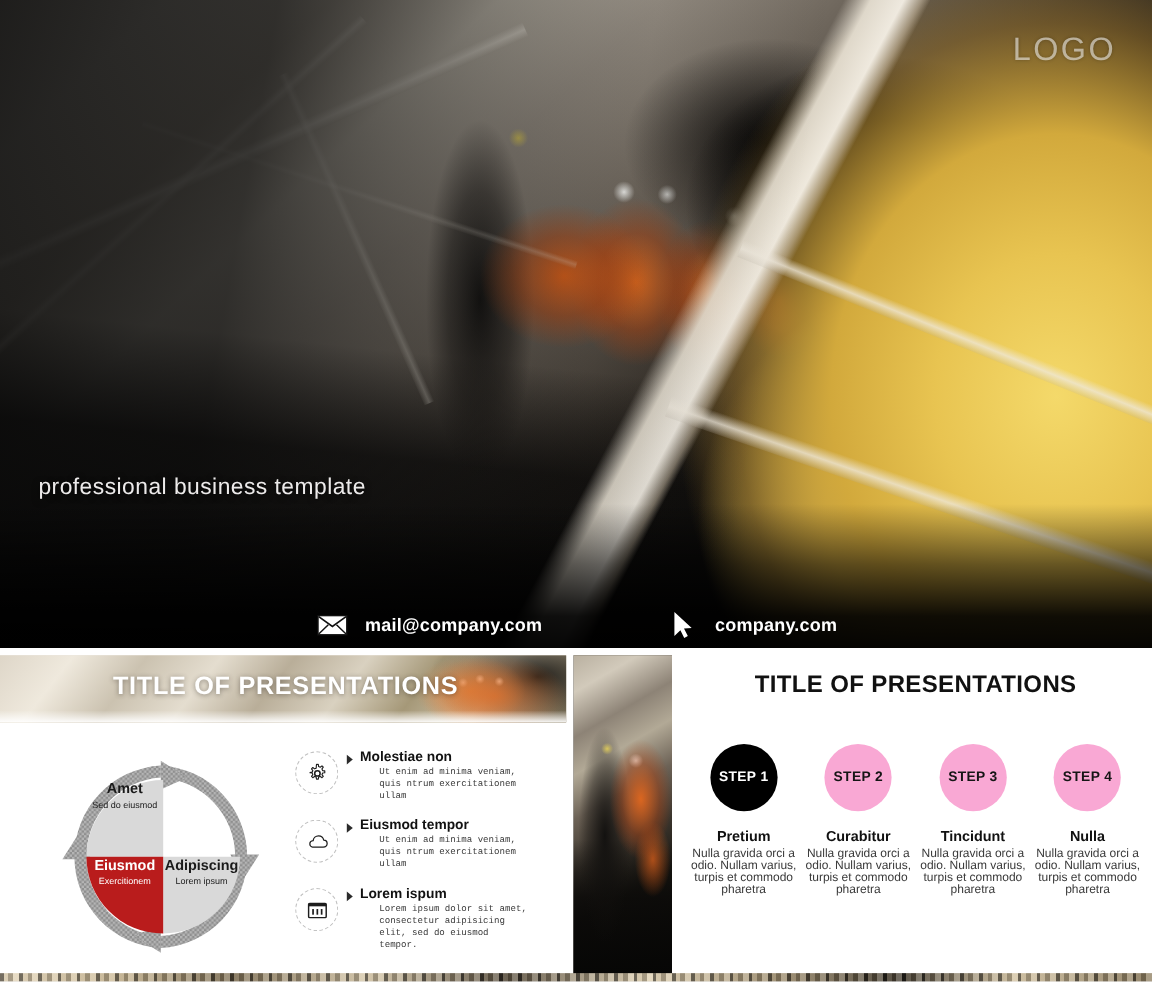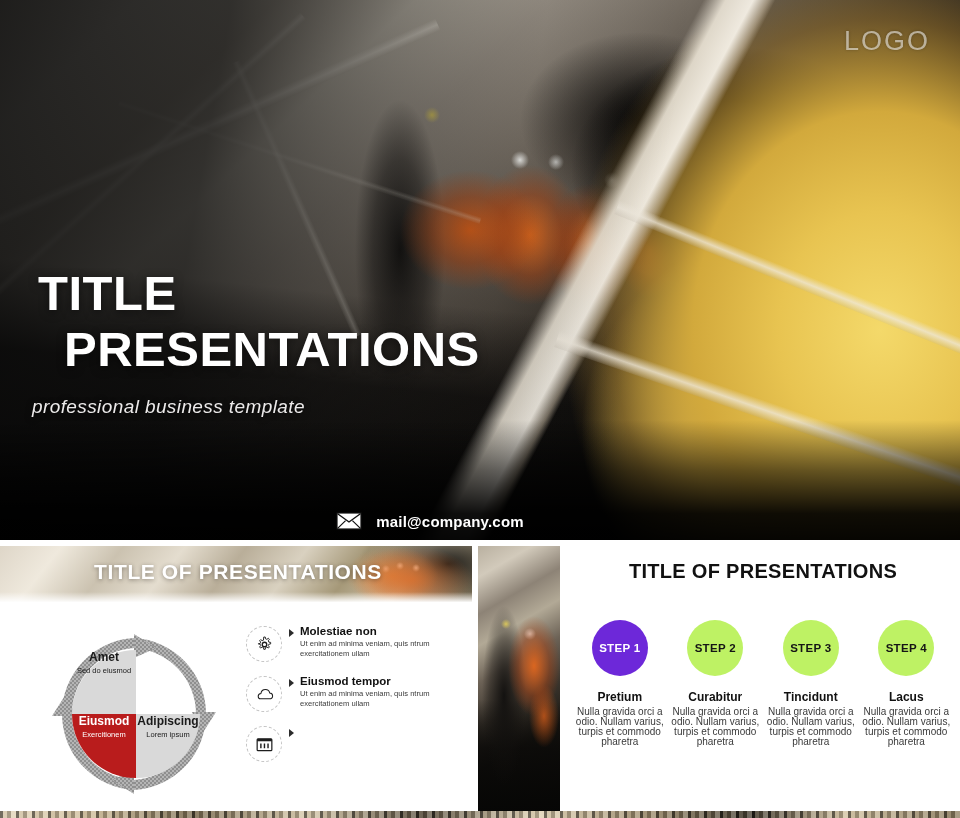--- a/index.html
+++ b/index.html
@@ -57,21 +57,21 @@
   .hero-shade{position:absolute;inset:0;
     background:linear-gradient(100deg,rgba(6,6,6,.88) 0%,rgba(8,8,8,.78) 22%,rgba(10,10,10,.42) 38%,rgba(10,10,10,.10) 52%,rgba(10,10,10,0) 66%);}
   .hero-bottomshade{position:absolute;left:0;right:0;bottom:0;height:120px;
     background:linear-gradient(180deg,rgba(0,0,0,0) 0%,rgba(0,0,0,.55) 42%,rgba(0,0,0,.93) 78%,rgba(0,0,0,.97) 100%);}
 
   .logo{position:absolute;right:30px;top:26px;font-size:27px;letter-spacing:2px;color:rgba(255,255,255,.55);
     font-family:"Liberation Sans",sans-serif;font-weight:400;text-shadow:0 0 3px rgba(0,0,0,.25);}
 
   .hero-title{position:absolute;left:38px;top:265px;color:#fff;font-weight:bold;font-size:49px;line-height:56px;letter-spacing:.5px;text-shadow:0 2px 10px rgba(0,0,0,.55);}
   .hero-title .l2{padding-left:26px;display:block;}
-  .hero-sub{position:absolute;left:32px;top:396px;color:#eceaea;font-size:19px;letter-spacing:.4px;text-shadow:0 1px 6px rgba(0,0,0,.6);font-style:italic;}
+  .hero-sub{position:absolute;left:32px;top:396px;color:#eceaea;font-size:19px;letter-spacing:.4px;text-shadow:0 1px 6px rgba(0,0,0,.6);}
 
   .contactbar{position:absolute;left:0;right:0;bottom:2px;height:34px;display:flex;align-items:center;justify-content:center;gap:0;}
   .c-item{display:flex;align-items:center;color:#fff;font-weight:bold;font-size:15px;letter-spacing:.2px;}
   .c-ico{display:inline-flex;align-items:center;justify-content:center;width:30px;height:26px;margin-right:12px;}
   .c-ico svg{display:block;}
   .c-gap{width:48px;}
   .c-gap2{width:54px;}
 
   
   .slideL{position:absolute;left:0;top:546px;width:472px;height:266px;background:#fff;overflow:hidden;}
@@ -100,42 +100,42 @@
   .q-br{left:64px;top:64px;background:#d9d9d9;color:#1a1a1a;border-bottom-right-radius:64px;}
   .cyc svg{position:absolute;left:0;top:0;}
 
   .flist{position:absolute;left:246px;top:78px;width:210px;}
   .frow{display:flex;align-items:flex-start;margin-bottom:12px;}
   .f-ico{flex:0 0 auto;width:34px;height:34px;border-radius:50%;border:1px dashed #c3c3c3;display:flex;align-items:center;justify-content:center;margin-top:2px;}
   .f-arrow{flex:0 0 auto;width:18px;display:flex;align-items:flex-start;justify-content:center;padding-top:5px;}
   .f-arrow span{display:inline-block;width:0;height:0;border-left:5px solid #2b2b2b;border-top:4px solid transparent;border-bottom:4px solid transparent;}
   .f-txt{flex:1 1 auto;}
   .f-txt h5{margin:0;font-size:11.5px;font-weight:bold;color:#111;line-height:14px;}
-  .f-txt p{margin:1px 0 0;font-size:7.6px;line-height:10px;color:#3b3b3b;}
+  .f-txt p{margin:1px 16px 0;font-size:7.6px;line-height:10px;color:#3b3b3b;font-family:Liberation Mono, monospace;}
 
   
   .strip{position:absolute;left:478px;top:546px;width:82px;height:266px;overflow:hidden;
     background:
       radial-gradient(ellipse 26px 50px at 56px 120px,rgba(232,104,28,.9) 0%,rgba(170,64,16,.45) 60%,rgba(80,34,10,0) 100%),
       radial-gradient(ellipse 20px 42px at 66px 170px,rgba(222,96,26,.75) 0%,rgba(150,58,14,0) 75%),
       radial-gradient(circle 6px at 52px 88px,rgba(245,245,242,.95),rgba(210,208,200,0)),
       radial-gradient(circle 5px at 28px 78px,rgba(224,204,90,.9),rgba(180,160,70,0)),
       radial-gradient(ellipse 22px 90px at 26px 150px,rgba(14,13,12,.92) 0%,rgba(18,16,14,.4) 65%,rgba(18,16,14,0) 100%),
       linear-gradient(182deg,rgba(0,0,0,0) 58%,rgba(10,9,8,.8) 76%,rgba(6,6,5,.96) 100%),
       linear-gradient(150deg,#b9b0a0 0%,#d2cabb 10%,#8d8376 22%,#b2a996 32%,#6c6256 44%,#3b352d 58%,#191712 72%,#0c0b09 100%),
       #1b1813;}
 
   
   .slideR{position:absolute;left:566px;top:546px;width:394px;height:266px;background:#fff;}
   .slideR-title{position:absolute;left:0;right:0;top:14px;text-align:center;color:#111;font-weight:bold;font-size:20px;letter-spacing:.3px;}
   .steps{position:absolute;left:6px;top:74px;right:6px;display:flex;justify-content:space-around;align-items:flex-start;}
   .step{width:92px;display:flex;flex-direction:column;align-items:center;}
   .step-circle{width:56px;height:56px;border-radius:50%;display:flex;align-items:center;justify-content:center;font-weight:bold;font-size:11.5px;letter-spacing:.3px;}
-  .step-circle.dark{background:#6d28d9;color:#fff;}
-  .step-circle.light{background:#bef264;color:#151515;}
+  .step-circle.dark{background:#000000;color:#fff;}
+  .step-circle.light{background:#f9a8d4;color:#151515;}
   .step h5{margin:14px 0 0;font-size:12px;font-weight:bold;color:#111;}
   .step p{margin:3px 0 0;font-size:10px;line-height:10px;color:#3a3a3a;text-align:center;}
 
   
   .footband{position:absolute;left:0;bottom:0;width:960px;height:7px;
     background:
       repeating-linear-gradient(90deg,rgba(20,18,14,.55) 0 3px,rgba(200,186,160,.35) 3px 7px,rgba(90,80,62,.45) 7px 11px,rgba(236,226,206,.4) 11px 16px),
       linear-gradient(90deg,#e8dcc4 0%,#c9b896 10%,#6a5d46 20%,#d8cbb0 32%,#3a332a 44%,#e3d6ba 56%,#8b7c60 68%,#1b1814 78%,#d2c3a4 88%,#7a6c52 100%);}
 </style>
 </head>
@@ -149,39 +149,43 @@
     <div class="beam b2"></div>
     <div class="beam b3"></div>
     <div class="beam b4"></div>
     <div class="beam b5"></div>
     <div class="beam b6"></div>
     <div class="hero-shade"></div>
     <div class="hero-bottomshade"></div>
 
     <div class="logo">LOGO</div>
 
-    <div class="hero-title">
-      <span>TITLE</span>
-      <span class="l2">PRESENTATIONS</span>
-    </div>
     <div class="hero-sub">professional business template</div>
 
     <div class="contactbar">
       <div class="c-item">
         <span class="c-ico">
           <svg width="26" height="18" viewBox="0 0 26 18">
               <rect x="1" y="1" width="24" height="16" fill="#fff" stroke="#111" stroke-width="1.2"></rect>
               <path d="M1.6 1.8 L13 10 L24.4 1.8" fill="none" stroke="#111" stroke-width="1.4"></path>
               <path d="M1.6 16.4 L9.6 8.6 M24.4 16.4 L16.4 8.6" fill="none" stroke="#111" stroke-width="1.2"></path>
             </svg>
         </span>
         <span>mail@company.com</span>
       </div>
       <span class="c-gap"></span>
       <span class="c-gap2"></span>
+      <div class="c-item">
+        <span class="c-ico">
+          <svg width="18" height="24" viewBox="0 0 18 24">
+              <path d="M2 1 L2 21 L7 16.2 L10.2 22.6 L13.2 21 L10 14.8 L16.4 14.4 Z" fill="#fff"></path>
+            </svg>
+        </span>
+        <span>company.com</span>
+      </div>
     </div>
   </div>
 
   <div class="slideL">
     <div class="slideL-head">
       <div class="slideL-title">TITLE OF PRESENTATIONS</div>
     </div>
 
     <div class="cyc">
       <svg width="176" height="172" viewBox="0 0 176 172">
@@ -253,20 +257,24 @@
               <rect x="1.2" y="3" width="15.6" height="12.6" rx="1" fill="none" stroke="#1d1d1d" stroke-width="1.3"></rect>
               <rect x="1.2" y="3" width="15.6" height="2.6" fill="#1d1d1d"></rect>
               <rect x="4.4" y="8" width="1.5" height="5" fill="#1d1d1d"></rect>
               <rect x="8.2" y="8" width="1.5" height="5" fill="#1d1d1d"></rect>
               <rect x="12" y="8" width="1.5" height="5" fill="#1d1d1d"></rect>
             </svg>
         </span>
         <span class="f-arrow">
             <span></span>
           </span>
+        <span class="f-txt">
+          <h5>Lorem ispum</h5>
+          <p>Lorem ipsum dolor sit amet, consectetur adipisicing elit, sed do eiusmod tempor.</p>
+        </span>
       </div>
     </div>
   </div>
 
   <div class="strip"></div>
 
   <div class="slideR">
     <div class="slideR-title">TITLE OF PRESENTATIONS</div>
     <div class="steps">
       <div class="step">
@@ -279,20 +287,20 @@
         <h5>Curabitur</h5>
         <p>Nulla gravida orci a odio. Nullam varius, turpis et commodo pharetra</p>
       </div>
       <div class="step">
         <div class="step-circle light">STEP 3</div>
         <h5>Tincidunt</h5>
         <p>Nulla gravida orci a odio. Nullam varius, turpis et commodo pharetra</p>
       </div>
       <div class="step">
         <div class="step-circle light">STEP 4</div>
-        <h5>Lacus</h5>
+        <h5>Nulla</h5>
         <p>Nulla gravida orci a odio. Nullam varius, turpis et commodo pharetra</p>
       </div>
     </div>
   </div>
 
   <div class="footband"></div>
 </div>
 
 </body></html>

